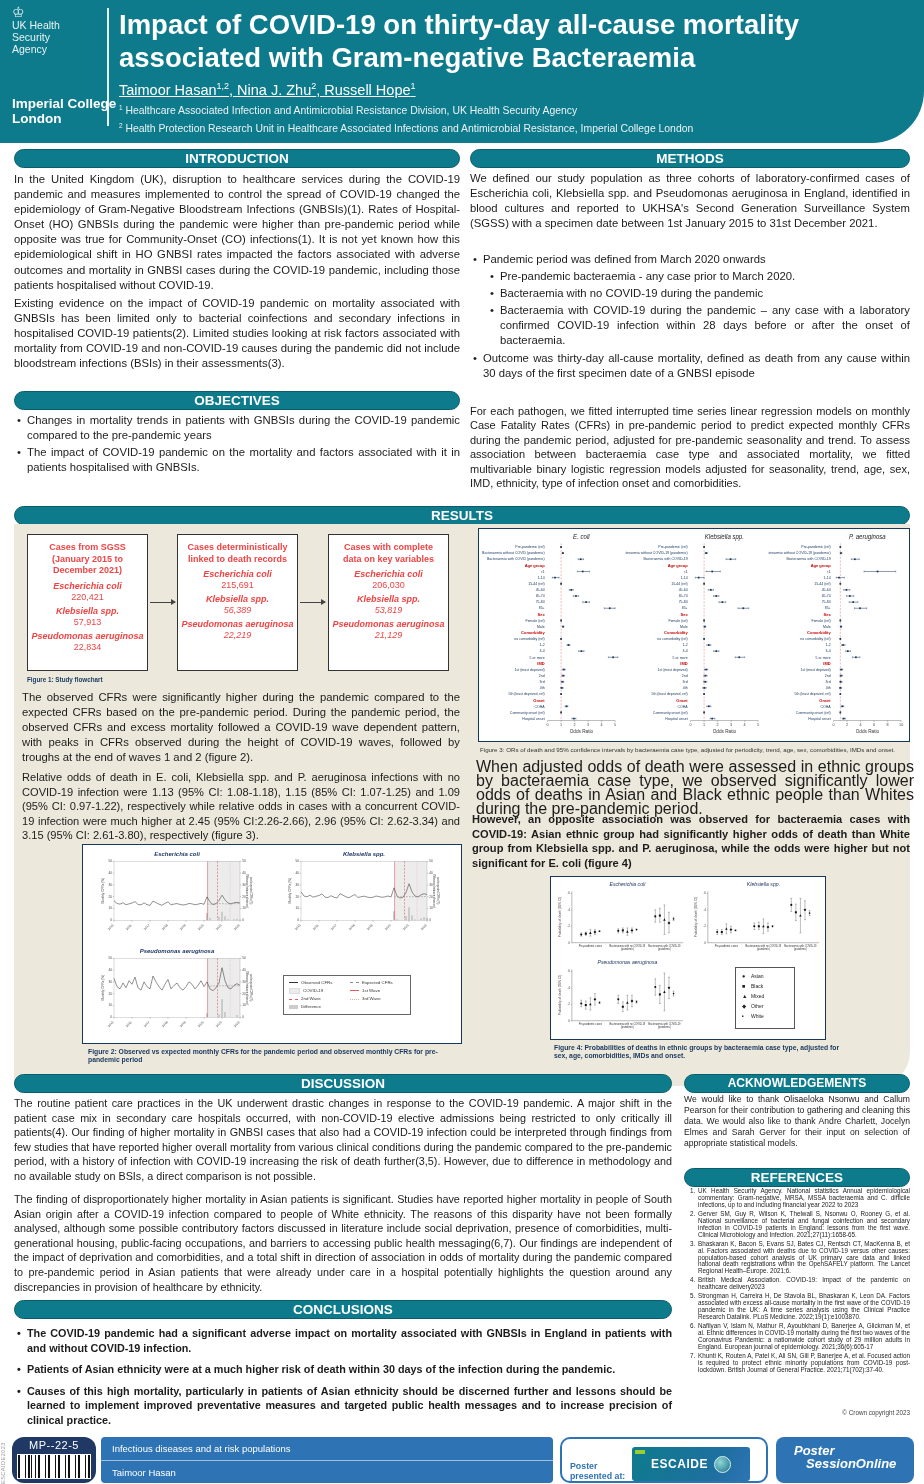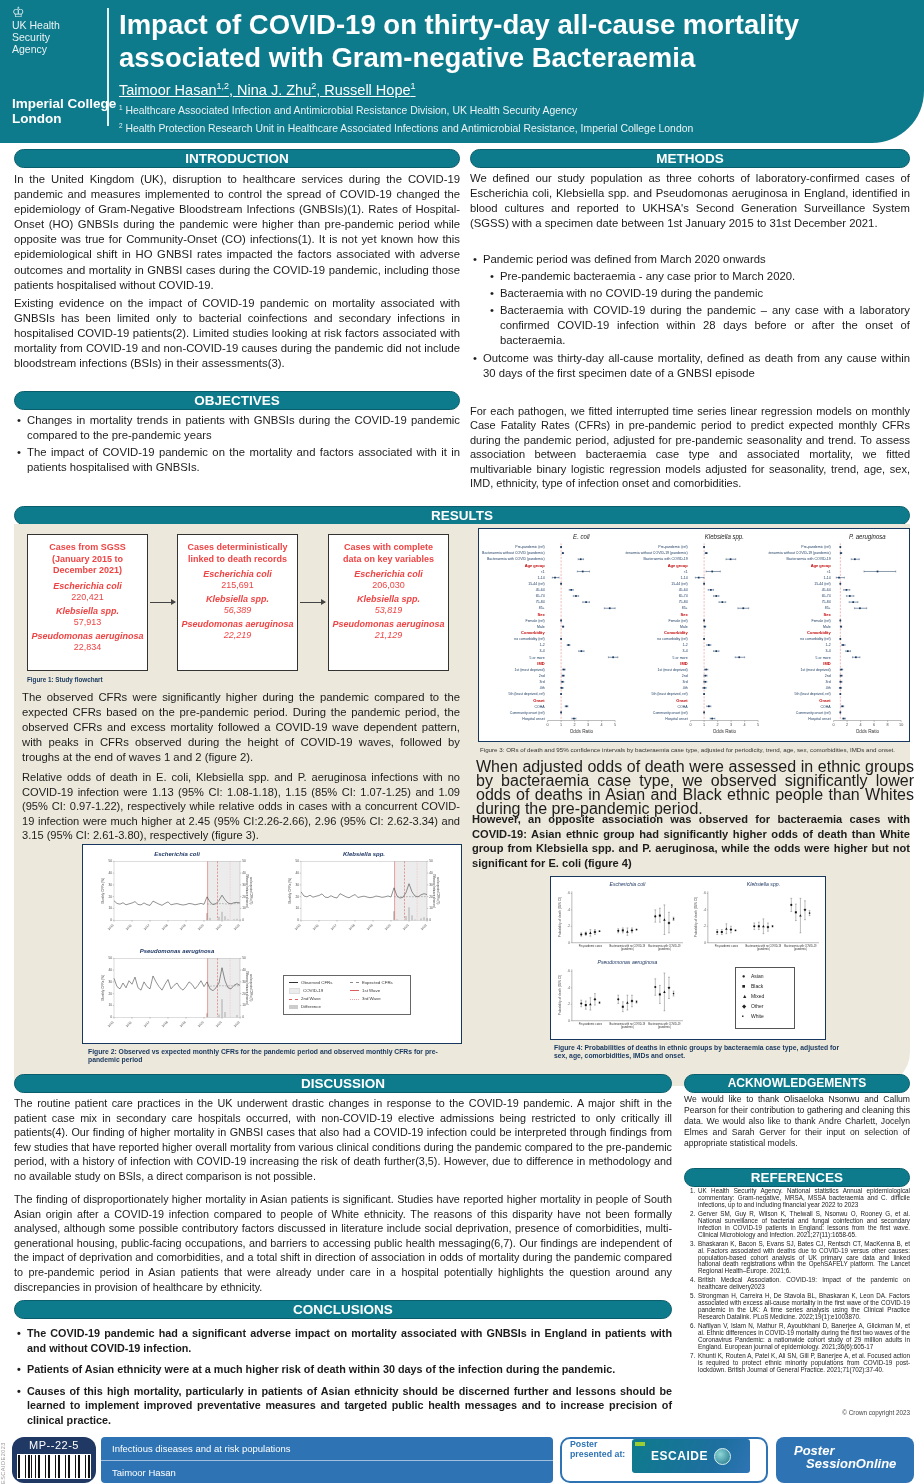--- a/index.html
+++ b/index.html
@@ -55,21 +55,21 @@
   .refs li{margin-bottom:2.2px;padding-left:1px;}
   .copyright{position:absolute;font-size:6.3px;color:#444;text-align:right;}
   
   .vertcode{position:absolute;left:0px;top:1434px;height:50px;font-size:5.5px;color:#999;writing-mode:vertical-rl;transform:rotate(180deg);letter-spacing:.5px;}
   .codebox{position:absolute;left:12px;top:1437px;width:84px;height:46px;background:#1F3864;border-radius:12px;text-align:center;box-sizing:border-box;padding-top:2px;}
   .codebox .cd{color:#fff;font-size:11px;letter-spacing:.5px;}
   .barcode{margin:3px auto 0;width:72px;height:23px;background:repeating-linear-gradient(90deg,#111 0px,#111 2px,#fff 2px,#fff 3.5px,#111 3.5px,#111 4.2px,#fff 4.2px,#fff 7px,#111 7px,#111 8px,#fff 8px,#fff 10px);border:1px solid #fff;}
   .trackbox{position:absolute;left:101px;top:1437px;width:452px;height:46px;background:#2E74B5;border-radius:4px;color:#fff;box-sizing:border-box;}
   .trackbox .row1{height:23px;border-bottom:.6px solid rgba(255,255,255,.55);display:flex;align-items:center;padding-left:11px;font-size:9.5px;}
   .trackbox .row2{height:22px;display:flex;align-items:center;padding-left:11px;font-size:9.5px;}
-  .presbox{position:absolute;left:560px;top:1437px;width:208px;height:46px;background:#fff;border:2px solid #2E74B5;border-radius:10px;box-sizing:border-box;display:flex;align-items:flex-start;padding-left:8px;}
+  .presbox{position:absolute;left:560px;top:1437px;width:208px;height:46px;background:#fff;border:2px solid #2E74B5;border-radius:10px;box-sizing:border-box;display:flex;align-items:flex-end;padding-left:8px;}
   .presbox .plabel{color:#2E74B5;font-weight:bold;font-size:8.8px;width:58px;line-height:10px;}
   .escaide{position:relative;width:118px;height:34px;margin-left:4px;background:linear-gradient(115deg,#0E7B8C 0%,#1e6fa0 70%,#2E74B5 100%);border-radius:3px;display:flex;align-items:center;justify-content:center;color:#fff;font-weight:800;font-size:12px;letter-spacing:.5px;}
   .escaide::before{content:"";position:absolute;left:3px;top:3px;width:10px;height:4px;background:#9acd32;}
   .globe{width:15px;height:15px;border-radius:50%;background:radial-gradient(circle at 35% 35%,#8fd8d8,#1b6f86);border:1px solid #d8f0f0;margin-left:6px;}
   .psobox{position:absolute;left:776px;top:1437px;width:138px;height:46px;background:#2E74B5;border-radius:8px;color:#fff;box-sizing:border-box;padding:7px 0 0 18px;}
   .psobox .l1{font-style:italic;font-weight:800;font-size:13px;line-height:13px;}
   .psobox .l2{font-style:italic;font-weight:800;font-size:13px;line-height:13px;margin-left:12px;}
 </style>
 </head>
 <body>

